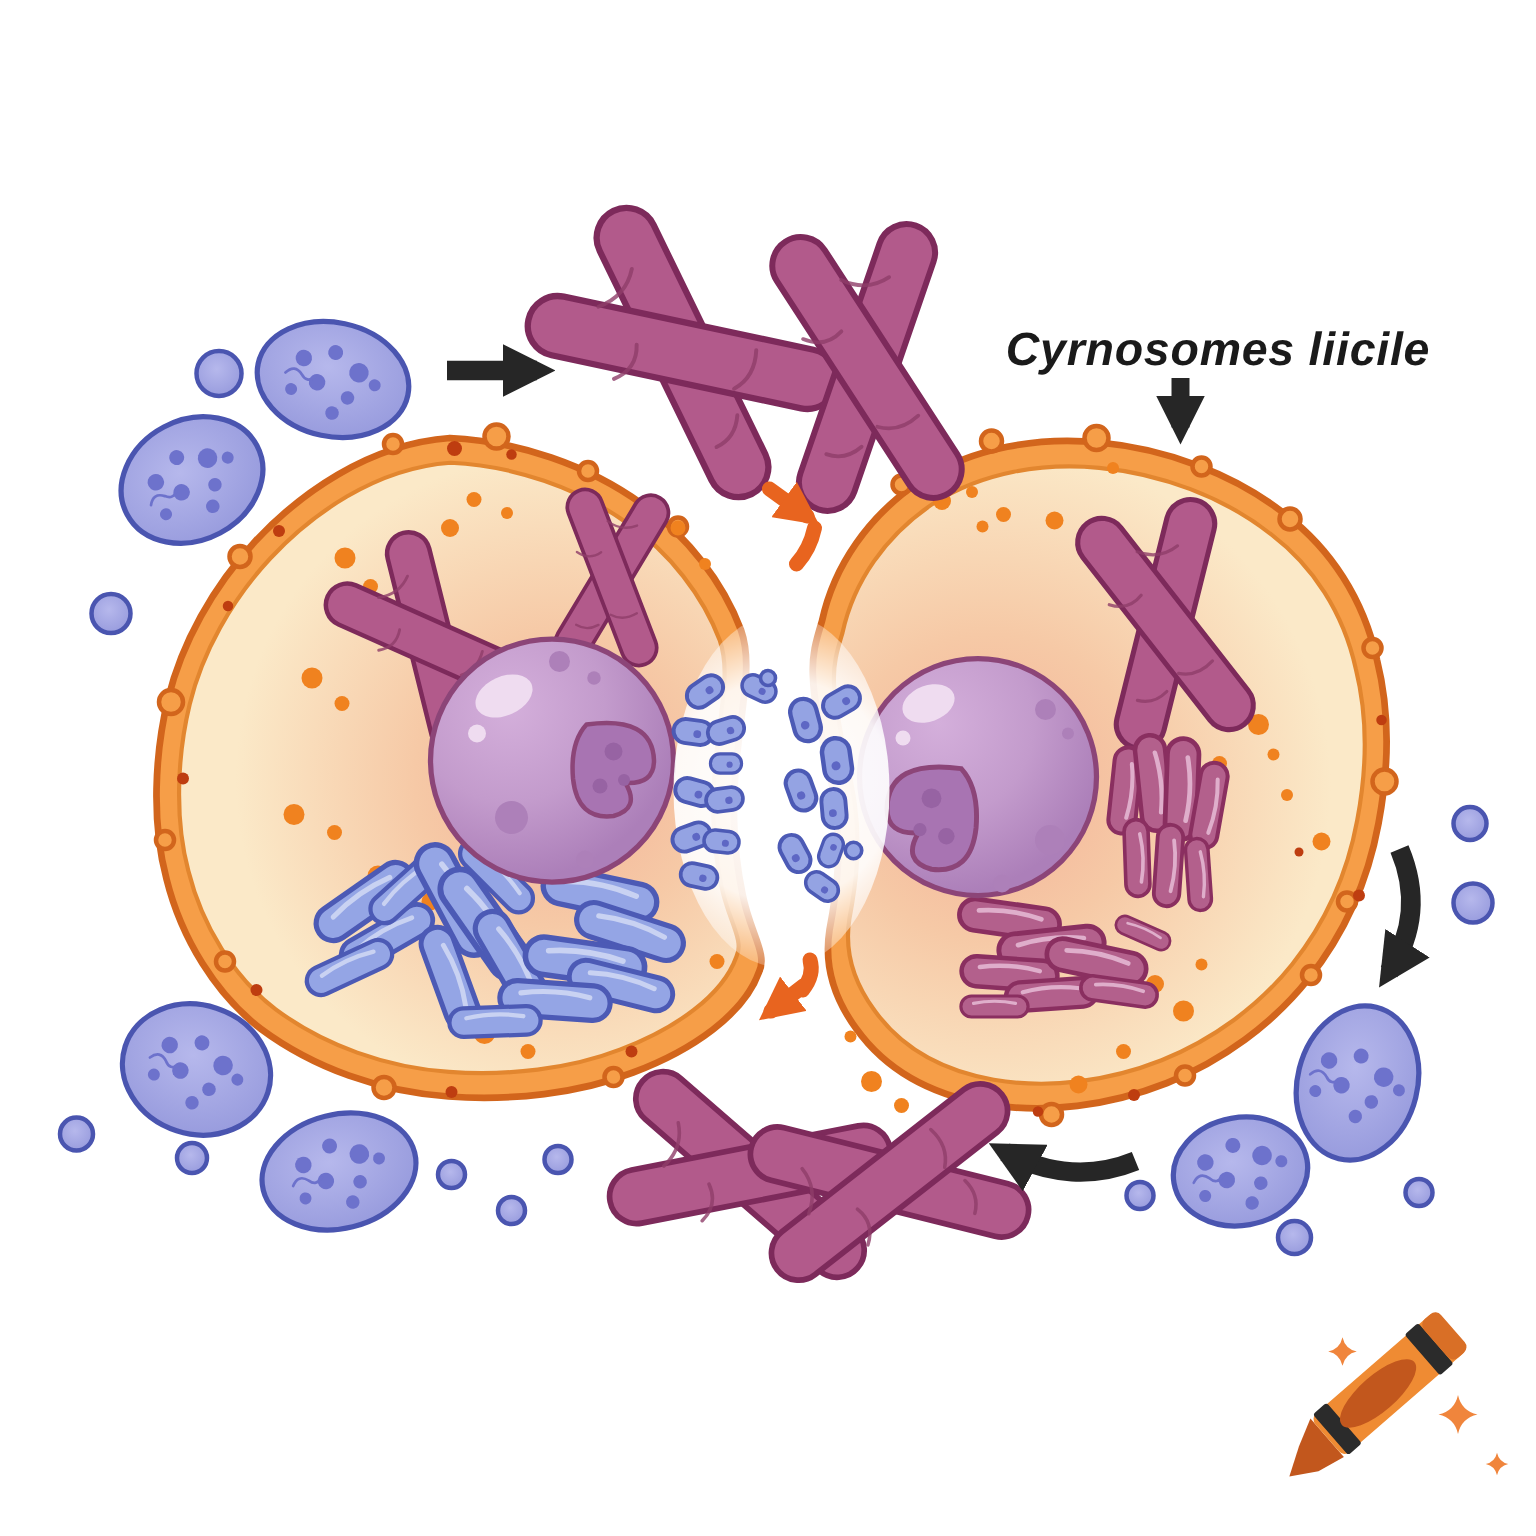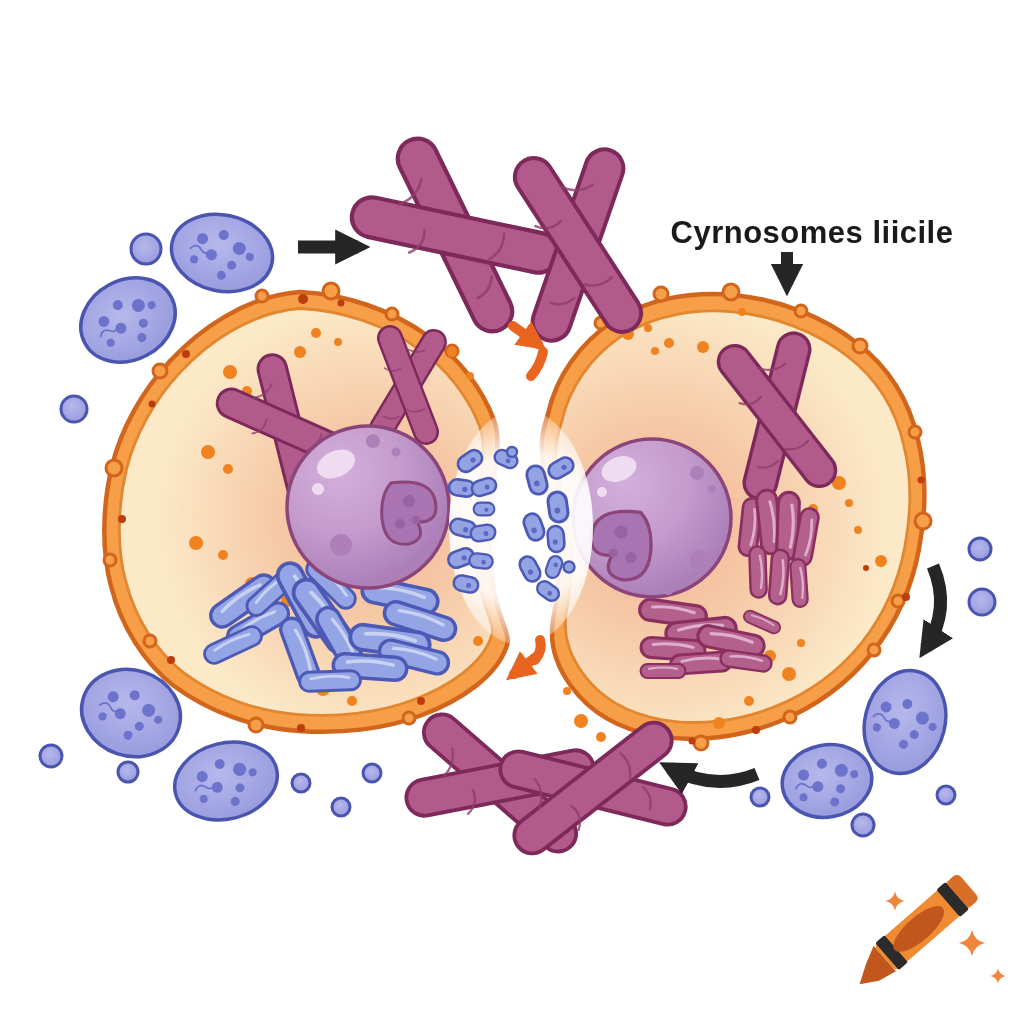--- a/index.html
+++ b/index.html
@@ -1,16 +1,16 @@
 <!DOCTYPE html>
 <html><head>
 <meta charset="utf-8">
 <style>
   html,body{margin:0;padding:0;background:#ffffff;}
-  .stage{position:relative;width:1024px;height:1024px;background:#ffffff;overflow:hidden;}
+  .stage{position:relative;width:1024px;height:1024px;background:#ffffff;overflow:hidden;font-style:italic;}
   svg{display:block;}
   .lbl{font-family:"Liberation Sans", sans-serif;font-weight:bold;font-size:31px;fill:#1A1A1A;letter-spacing:.5px;}
   .od{fill:#F0821F;}
   .md{fill:#BE3D10;}
   .wart{fill:#F69E48;stroke:#D2651C;stroke-width:3;}
   .arrB{fill:none;stroke:#262626;stroke-width:13;}
   .arrBthin{fill:none;stroke:#262626;stroke-width:12;}
   .arrO{fill:none;stroke:#E8641F;stroke-width:10;stroke-linecap:round;}
   .nspot{fill:#AD80B9;}
   .nhl{fill:#EFDCF0;}

